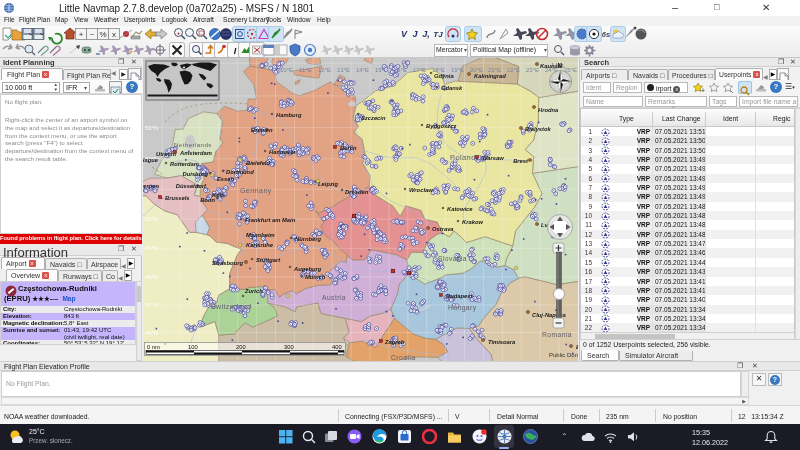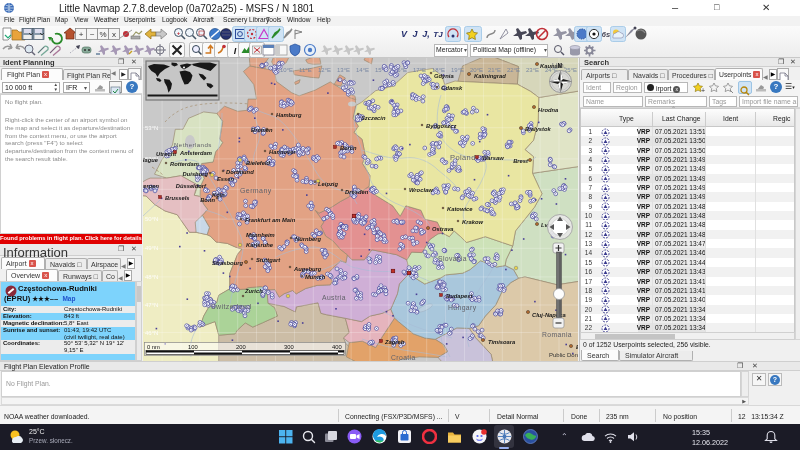--- a/index.html
+++ b/index.html
@@ -247,21 +247,21 @@
   <div style="width:6px;font-size:6px;color:#777;">◀</div>
   <div style="width:8px;height:11px;border:1px solid #aaa;background:#fff;font-size:6px;text-align:center;">▶</div>
  </div>
  <div class="abs tabsRow" style="left:6px;top:25px;width:134px;height:12px;">
   <div class="tab act" style="width:52px;height:12px;font-size:7px;padding-left:4px;">Overview&nbsp;<span style="display:inline-block;width:7px;height:7px;background:#d9534b;border-radius:1px;color:#fff;font-size:6px;line-height:7px;text-align:center;">x</span></div>
   <div class="tab" style="width:44px;height:11px;font-size:7px;padding-left:4px;">Runways □</div>
   <div class="tab" style="width:16px;height:11px;font-size:7px;padding-left:3px;">Co</div>
   <div style="width:6px;font-size:6px;color:#777;">◀</div>
   <div style="width:8px;height:11px;border:1px solid #aaa;background:#fff;font-size:6px;text-align:center;">▶</div>
  </div>
- <div class="abs" style="left:0;top:37px;width:136px;height:80px;background:#7dd3fc;border:1px solid #d0d0d0;overflow:hidden;">
+ <div class="abs" style="left:0;top:37px;width:136px;height:64px;background:#c4b5fd;border:1px solid #d0d0d0;overflow:hidden;">
   <svg class="abs" style="left:4px;top:3px;" width="12" height="12">
         <circle cx="6" cy="6" r="5.5" fill="#8a2a3a"></circle>
         <rect x="2.5" y="5" width="7" height="2" fill="#fff" transform="rotate(-40 6 6)"></rect>
       </svg>
   <div class="abs" style="left:17px;top:2px;font-size:7.6px;font-weight:bold;color:#111;white-space:nowrap;">Częstochowa-Rudniki</div>
   <div class="abs" style="left:3px;top:12px;font-size:7.6px;font-weight:bold;color:#111;white-space:nowrap;">(EPRU) <span style="font-size:6.5px;">★★★</span>–– &nbsp;<span style="color:#2255cc;font-size:6.5px;font-weight:bold;">Map</span></div>
   <div class="abs" style="left:0;top:24px;width:134px;">
    <table style="width:134px;border-collapse:collapse;font-size:6px;color:#111;table-layout:fixed;line-height:1.15;">
     <tbody>
             <tr style="background:#ececec;">

